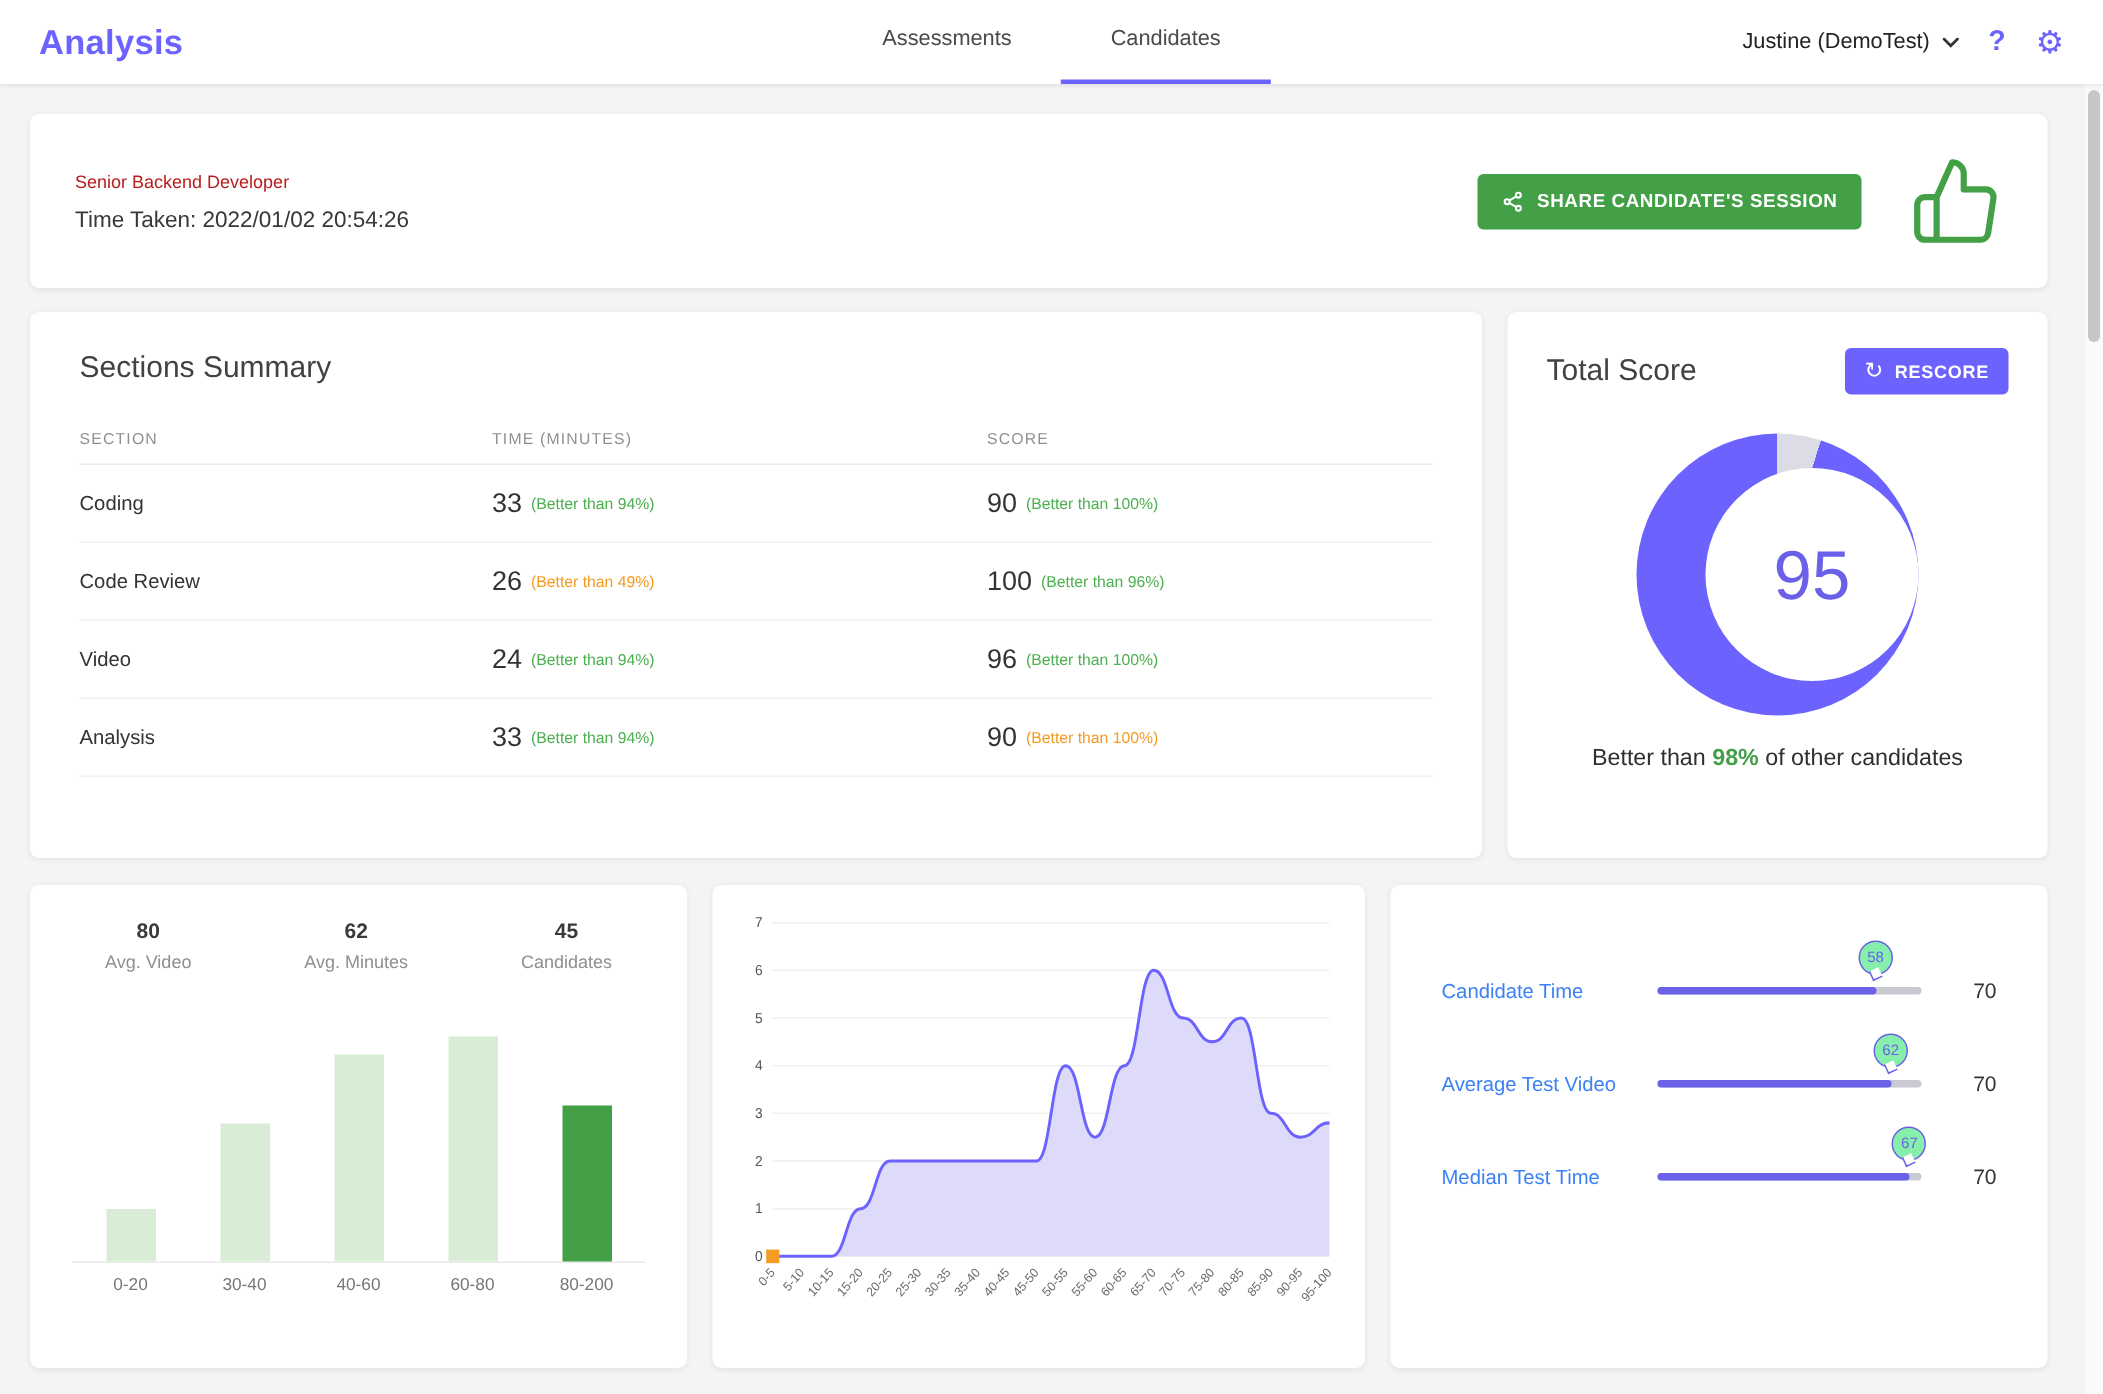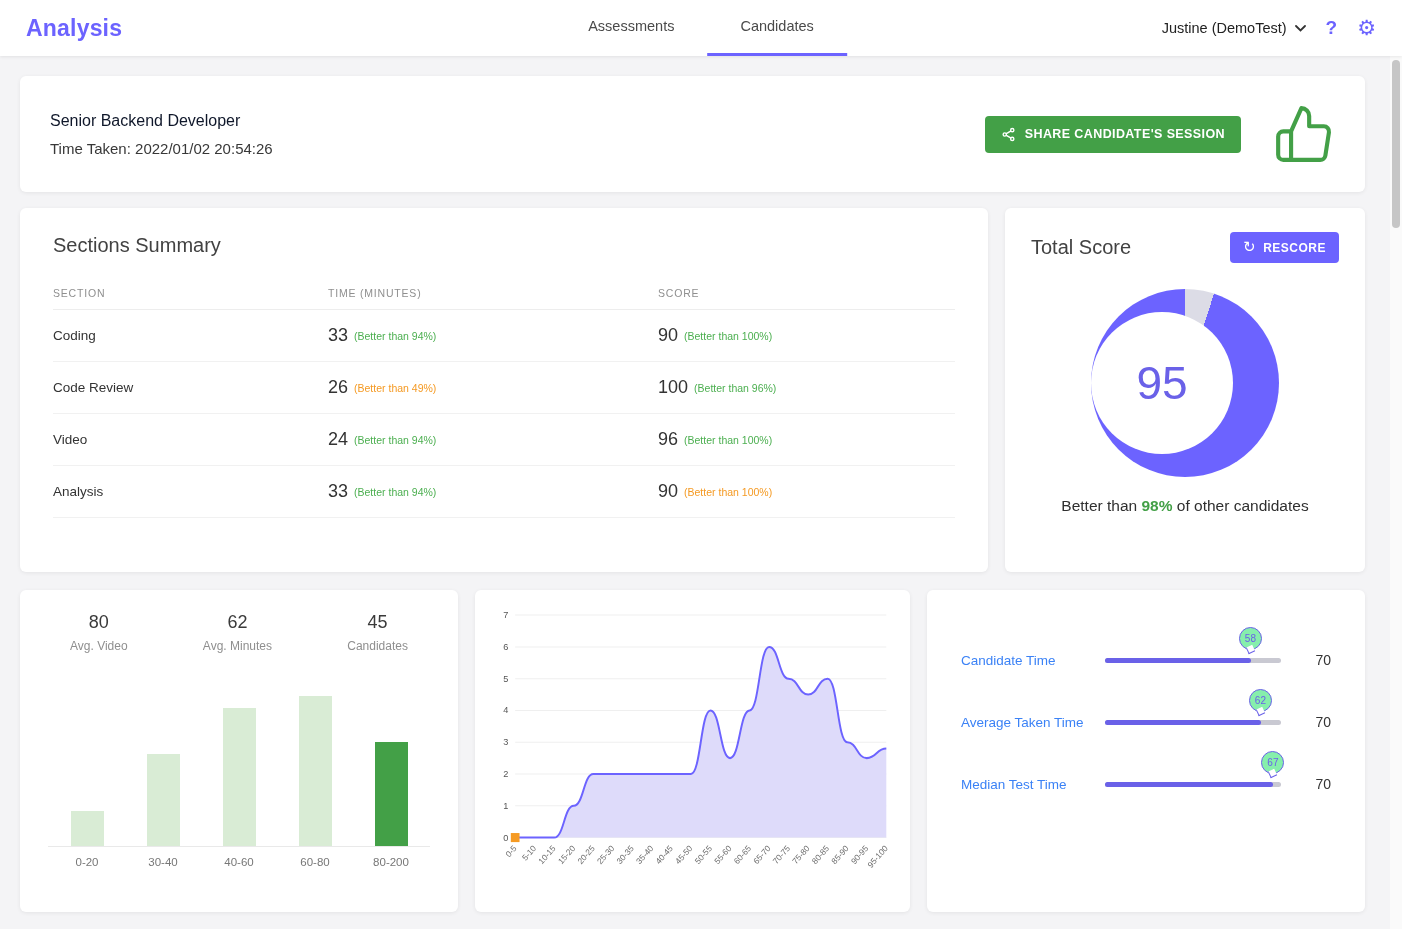--- a/index.html
+++ b/index.html
@@ -13,50 +13,50 @@
   .tab.active{border-bottom-color:#6c63ff}
   .header-right{margin-left:auto;display:flex;align-items:center;gap:20px}
   .user{display:flex;align-items:center;gap:8px;font-size:14.5px;font-weight:400;color:#222;cursor:pointer}
   .help-icon{color:#6c63ff;font-size:19px;font-weight:700;cursor:pointer}
   .gear-icon{color:#6c63ff;font-size:21px;cursor:pointer;font-family:"DejaVu Sans",sans-serif;line-height:1}
 
   .main{padding:20px 37px 0 20px}
   .card{background:#fff;border-radius:6px;box-shadow:0 1px 4px rgba(0,0,0,.07)}
 
   .session-card{height:116px;display:flex;align-items:center;padding:0 30px;margin-bottom:16px}
-  .session-title{font-size:16px;margin-bottom:10px;color:#0f172a}
+  .session-title{font-size:12px;margin-bottom:10px;color:#b91c1c}
   .session-time{font-size:15px;color:#383838}
   .session-right{margin-left:auto;display:flex;align-items:center;gap:32px}
   .share-btn{display:flex;align-items:center;gap:9px;background:#43a047;color:#fff;border:none;border-radius:4px;font-size:12.5px;font-weight:700;letter-spacing:.4px;padding:11px 16px;cursor:pointer;font-family:inherit}
 
   .row1{display:flex;gap:17px;margin-bottom:18px}
   .sections-card{flex:1;height:364px;padding:26px 33px}
   .card-title{font-size:20px;color:#424242;font-weight:400}
   .table{margin-top:22px;display:grid;grid-template-columns:275px 330px 1fr}
   .th{font-size:10.5px;letter-spacing:.8px;color:#8f8f8f;padding:8px 0 10px;border-bottom:1px solid #ededed;text-transform:uppercase}
   .td{padding:15px 0;border-bottom:1px solid #f1f1f1;font-size:13.5px;color:#333;display:flex;align-items:center}
   .val{font-size:18px}
   .note{font-size:10.5px;margin-left:6px}
   .note.green{color:#4caf50}
   .note.orange{color:#f59a23}
 
   .total-card{width:360px;height:364px;padding:24px 26px}
   .total-head{display:flex;justify-content:space-between;align-items:center}
   .rescore-btn{display:flex;align-items:center;gap:7px;background:#6c63ff;color:#fff;border:none;border-radius:4px;font-size:12px;font-weight:700;letter-spacing:.5px;padding:8px 13px;cursor:pointer;font-family:inherit}
   .rescore-ico{font-family:"DejaVu Sans",sans-serif;font-size:15px;font-weight:400;line-height:1}
-  .donut{width:188px;height:188px;border-radius:50%;margin:26px auto 20px;display:flex;align-items:center;justify-content:flex-start}
+  .donut{width:188px;height:188px;border-radius:50%;margin:26px auto 20px;display:flex;align-items:center;justify-content:flex-end}
   .donut-inner{width:142px;height:142px;background:#fff;border-radius:50%;display:flex;align-items:center;justify-content:center;font-size:46px;color:#6a61e8}
   .better{text-align:center;font-size:15.5px;color:#2f2f2f}
   .better b{color:#43a047}
 
   .row2{display:flex;gap:17px}
   .dist-card{width:438px;height:322px;padding:22px 28px}
   .stats{display:flex;justify-content:space-between;padding:0 22px}
   .stat{text-align:center}
-  .stat-value{font-size:18px;font-weight:400;color:#3a3a3a}
+  .stat-value{font-size:14px;font-weight:700;color:#3a3a3a}
   .stat-label{font-size:12px;color:#8f8f8f;margin-top:6px}
   .bars{display:flex;justify-content:space-between;align-items:flex-end;height:150px;margin-top:44px;border-bottom:1px solid #e9e9e9;padding:0 10px}
   .bar-col{width:58px;display:flex;justify-content:center;align-items:flex-end;height:100%}
   .bar{width:33px}
   .bar-labels{display:flex;justify-content:space-between;padding:0 10px;margin-top:9px}
   .bar-label{width:58px;text-align:center;font-size:11.5px;color:#777}
 
   .area-card{width:435px;height:322px;padding:10px 14px}
   .area-card svg{width:100%;height:100%}
 
@@ -270,21 +270,21 @@
           <div class="slider-row">
     <div class="slider-label">Candidate Time</div>
     <div class="track-wrap">
       <div class="track"></div>
       <div class="fill" style="width:82.9%"></div>
       <div class="balloon" style="left:calc(82.9% - 12px)">58</div>
     </div>
     <div class="slider-max">70</div>
   </div>
           <div class="slider-row">
-    <div class="slider-label">Average Taken Time</div>
+    <div class="slider-label">Average Test Video</div>
     <div class="track-wrap">
       <div class="track"></div>
       <div class="fill" style="width:88.6%"></div>
       <div class="balloon" style="left:calc(88.6% - 12px)">62</div>
     </div>
     <div class="slider-max">70</div>
   </div>
           <div class="slider-row">
     <div class="slider-label">Median Test Time</div>
     <div class="track-wrap">

